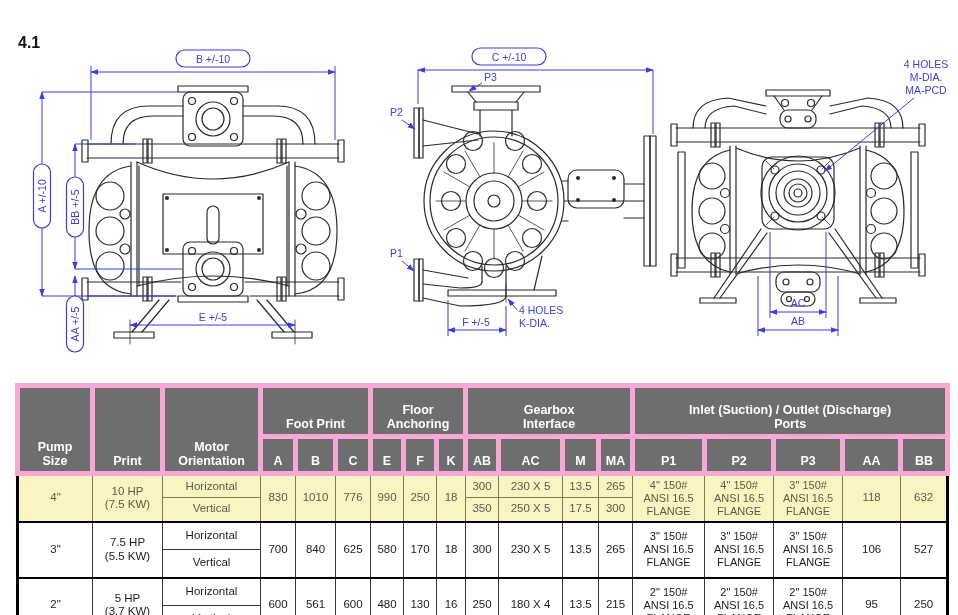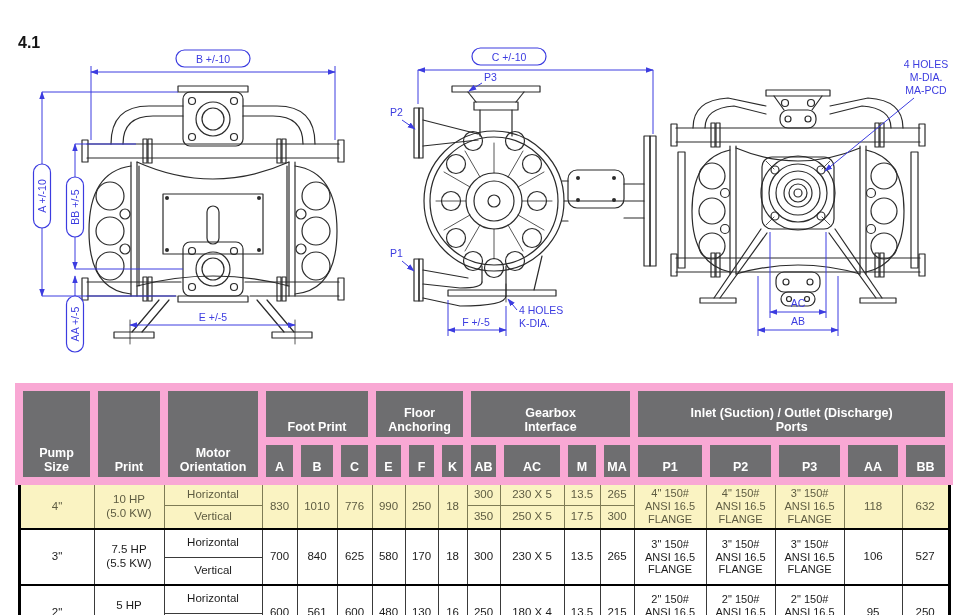--- a/index.html
+++ b/index.html
@@ -15,21 +15,21 @@
   #rear-svg{left:648px;top:46px;}
   svg .art{stroke:#2b2b2b;fill:none;stroke-width:1.2;stroke-linecap:round;stroke-linejoin:round;}
   svg .thin{stroke-width:0.8;}
   svg .fdot{fill:#2b2b2b;stroke:none;}
   svg .dim{stroke:#3c3ce0;fill:none;stroke-width:1;}
   svg text.bl{fill:#3c3ce0;stroke:none;font-size:10.5px;font-family:"Liberation Sans",sans-serif;}
   svg .oval{fill:#ffffff;stroke:#3c3ce0;stroke-width:1.2;}
   
   .dim-table{position:absolute;left:15px;top:383px;border-collapse:collapse;table-layout:fixed;
              width:930px;border:3px solid #000;}
-  .dim-table th{background:#6e6e70;color:#fff;border:8px solid #f9a8d4;font-size:12.5px;
+  .dim-table th{background:#6e6e70;color:#fff;border:5px solid #f9a8d4;font-size:12.5px;
                 font-weight:bold;line-height:1.12;vertical-align:bottom;padding:15px 1px 3px;}
   .dim-table td{border:1px solid #3a3a3a;text-align:center;vertical-align:middle;
                 font-size:11.5px;color:#1c1c1c;padding:0 1px;line-height:1.18;}
   .pre{white-space:pre-line;}
   .h1{height:45px;} .h2{height:22px;}
   tbody tr{height:28px;}
   tr.hl{height:24px;}
   tr.hl td{background:#faf3c2;color:#5e5c42;border-color:#7e7b55;}
   tr.grp td{border-top:2px solid #000;}
   td.pcell{font-size:11px;}
@@ -428,21 +428,21 @@
         <th>P3</th>
         <th>AA</th>
         <th>BB</th>
       </tr>
     </thead>
     <tbody>
 
       <tr class="hl">
         <td rowspan="2">4"</td>
         <td rowspan="2" class="pre">10 HP
-(5.0 KW)</td>
+(7.5 KW)</td>
         <td>Horizontal</td>
         <td rowspan="2">830</td>
         <td rowspan="2">1010</td>
         <td rowspan="2">776</td>
         <td rowspan="2">990</td>
         <td rowspan="2">250</td>
         <td rowspan="2">18</td>
         <td>300</td>
         <td>230 X 5</td>
         <td>13.5</td>

